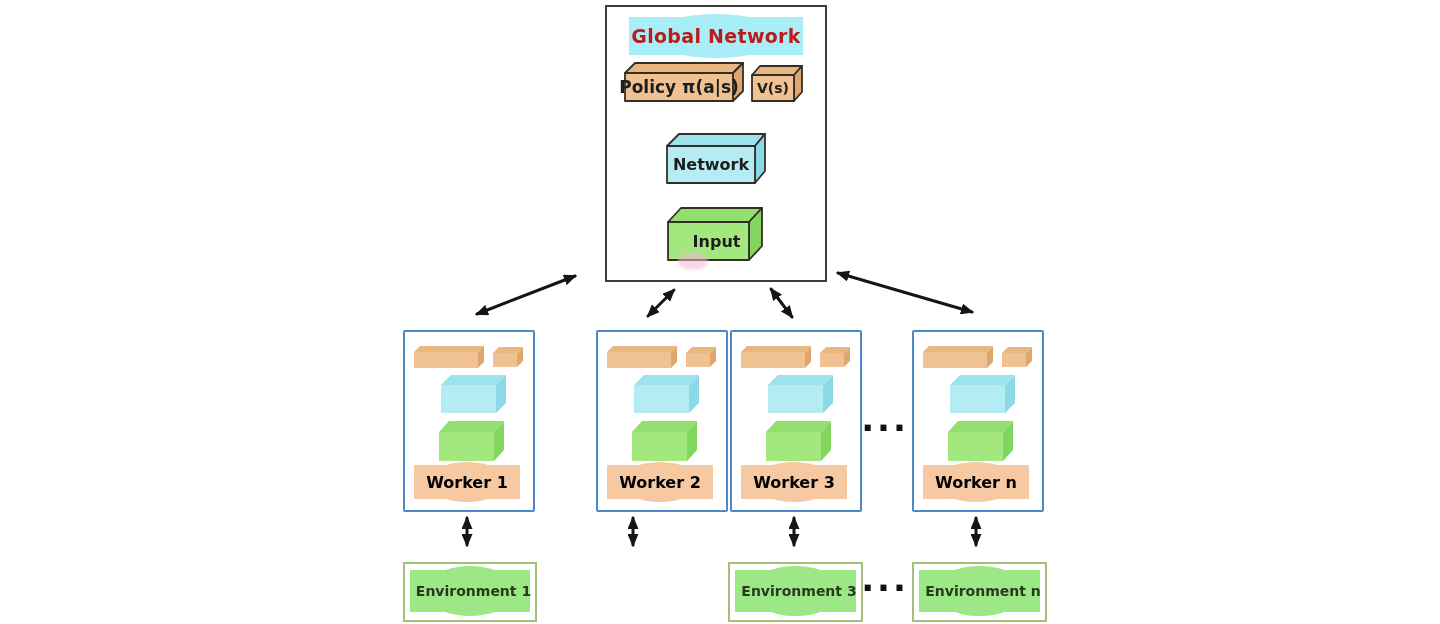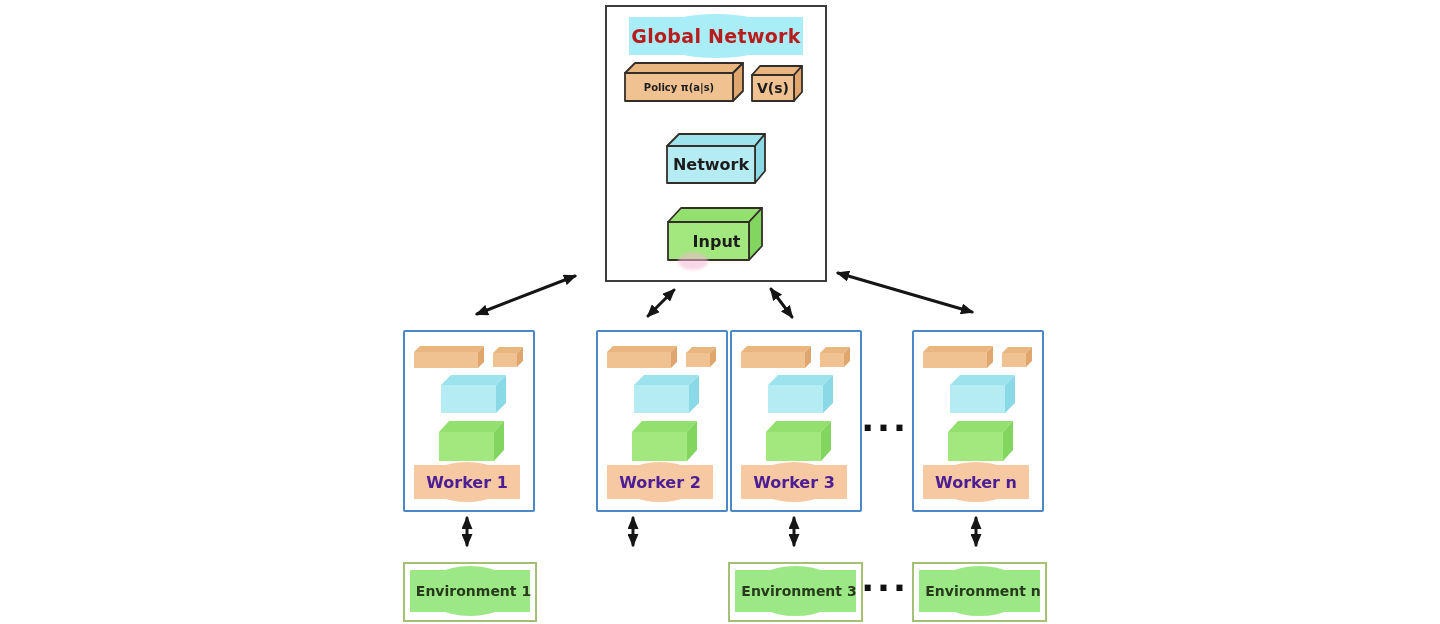--- a/index.html
+++ b/index.html
@@ -37,39 +37,39 @@
   .f-cy  {fill:var(--c-cyan,#b5ecf4);}
   .f-cy-t{fill:var(--c-cyan-top,#9de3ee);}
   .f-cy-s{fill:var(--c-cyan-side,#8bd9e7);}
   .f-gr  {fill:var(--c-green,#a3e87f);}
   .f-gr-t{fill:var(--c-green-top,#93e06e);}
   .f-gr-s{fill:var(--c-green-side,#82d55f);}
 
   .face-label{position:absolute;display:flex;align-items:center;justify-content:center;
               font-weight:700;color:#1d1d1d;white-space:nowrap;}
   .policy{left:16px;top:54px;}
-  .policy .face-label{left:2px;top:12px;width:108px;height:28px;font-size:10px;}
+  .policy .face-label{left:2px;top:12px;width:108px;height:28px;font-size:17px;}
   .vs{left:143px;top:56px;}
   .vs .face-label{left:2px;top:12px;width:42px;height:26px;font-size:14px;}
   .network{left:58px;top:125px;}
   .network .face-label{left:2px;top:14px;width:88px;height:37px;font-size:16px;}
   .inputb{left:59px;top:198px;}
   .inputb .face-label{left:10px;top:17px;width:81px;height:38px;font-size:16px;}
 
   .smudge{position:absolute;left:71px;top:245px;width:30px;height:18px;border-radius:50%;
           background:rgba(243,182,212,.55);filter:blur(1.5px);}
 
   
   .worker{position:absolute;top:330px;width:128px;height:178px;background:#fff;
           border:2px solid var(--c-worker-border,#4c87c6);border-radius:2px;}
   .worker .bar-long {position:absolute;left:7px;top:12px;}
   .worker .bar-small{position:absolute;left:86px;top:13px;}
   .worker .mini-cyan{position:absolute;left:34px;top:41px;}
   .worker .mini-green{position:absolute;left:32px;top:87px;}
-  .worker-label{left:9px;top:133px;width:106px;height:34px;font-size:16px;font-weight:700;color:#4c1d95;}
+  .worker-label{left:9px;top:133px;width:106px;height:34px;font-size:16px;font-weight:700;color:#000000;}
 
   
   .env{position:absolute;top:562px;height:56px;background:#fff;
        border:2px solid var(--c-env-border,#a6bf78);}
   .env-label{left:5px;top:6px;right:5px;bottom:8px;font-size:14px;font-weight:700;color:#283a1c;padding-left:7px;}
 
   
   .dots{position:absolute;width:56px;text-align:center;font-size:34px;font-weight:700;
         letter-spacing:3px;color:#111;line-height:34px;}
   .dots-workers{left:857px;top:402px;}

